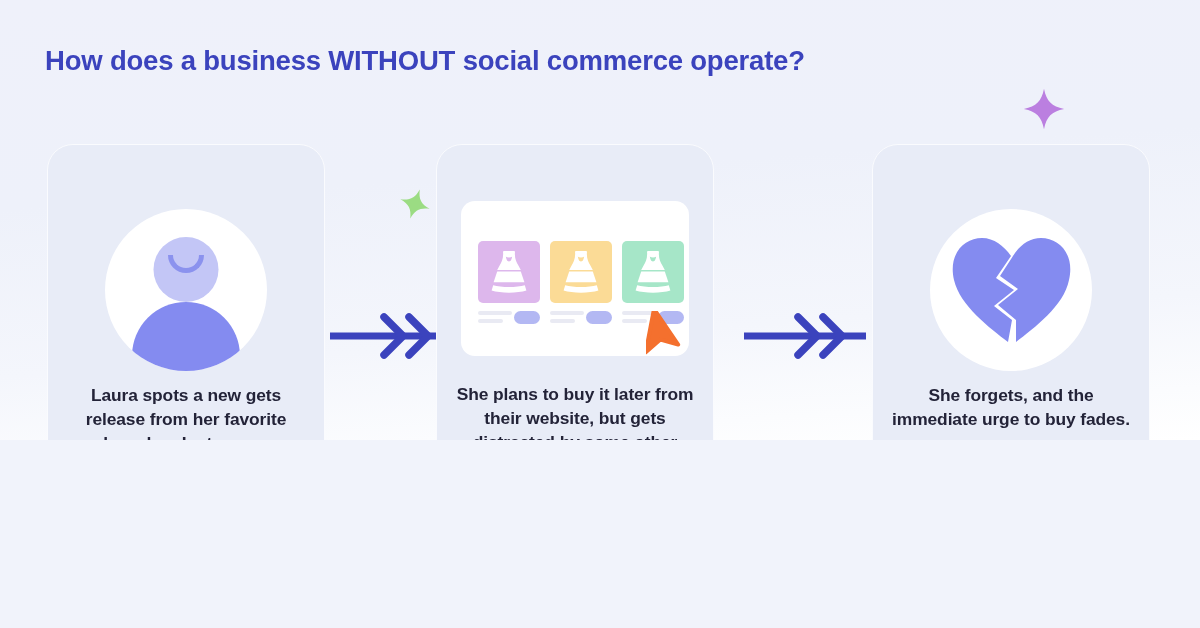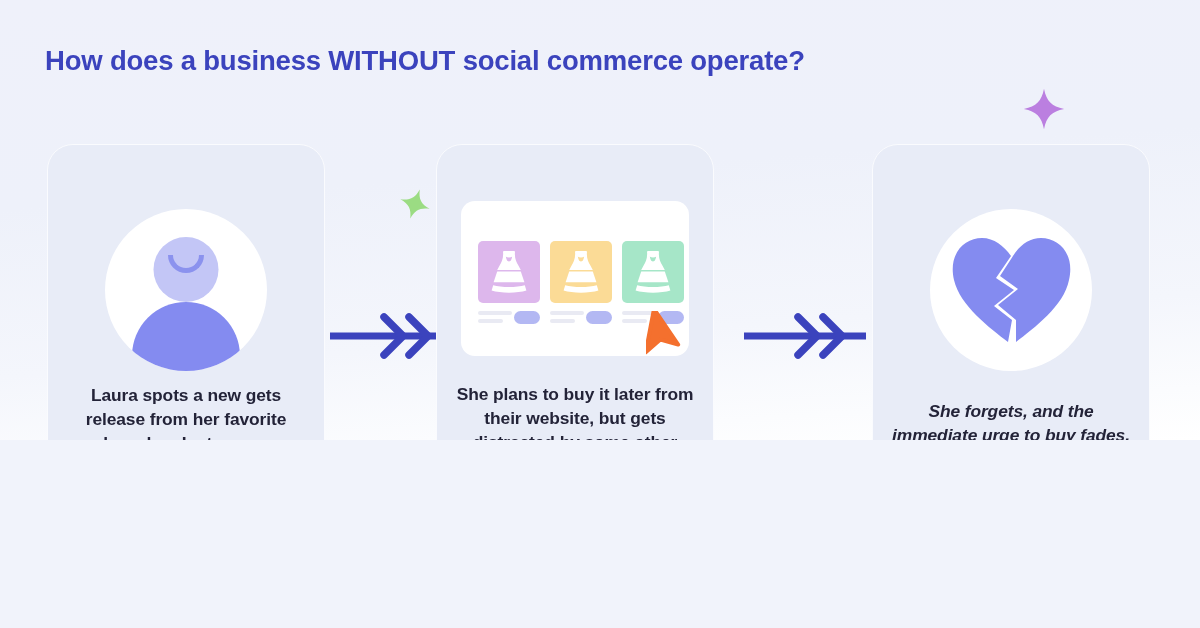--- a/index.html
+++ b/index.html
@@ -56,21 +56,21 @@
     right: 14px;
     top: 238px;
     text-align: center;
     font-size: 17.4px;
     font-weight: bold;
     color: #232338;
     line-height: 1.38;
     letter-spacing: -0.1px;
   }
   .card.c2 .card-caption { top: 237px; }
-  .card.c3 .card-caption { top: 254px; font-style: italic; }
+  .card.c3 .card-caption { top: 238px; }
 
   
   .avatar-wrap {
     position: absolute;
     left: 50%;
     top: 64px;
     transform: translateX(-50%);
     width: 162px;
     height: 162px;
     background: #ffffff;

